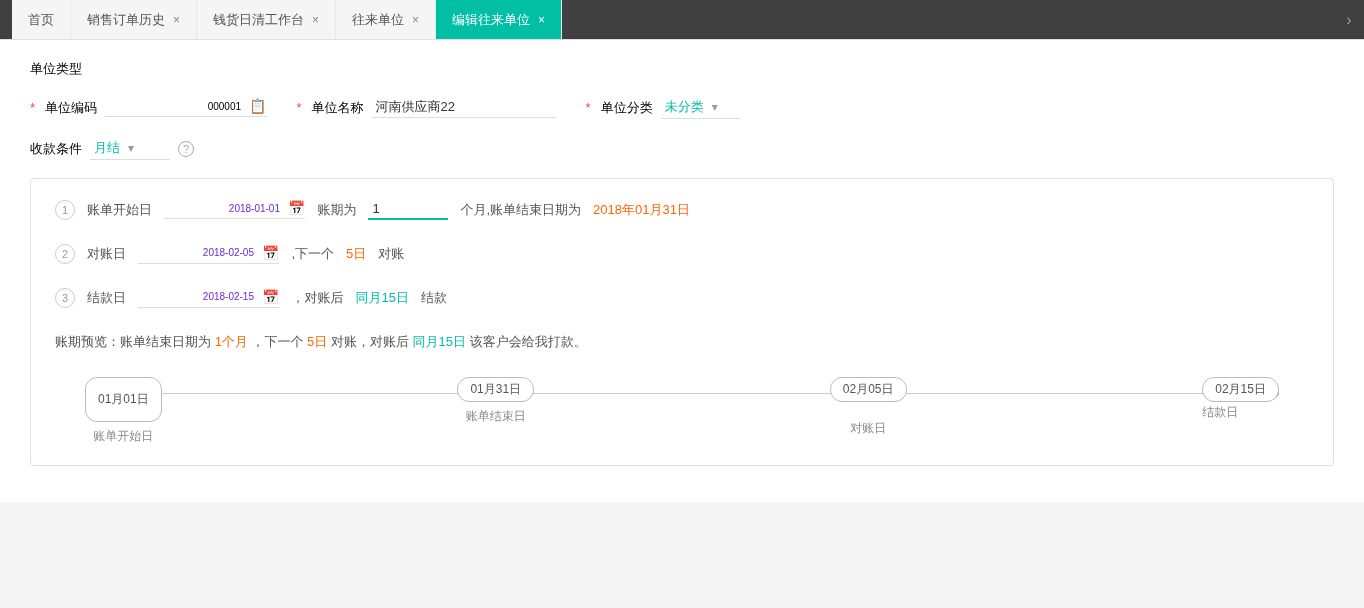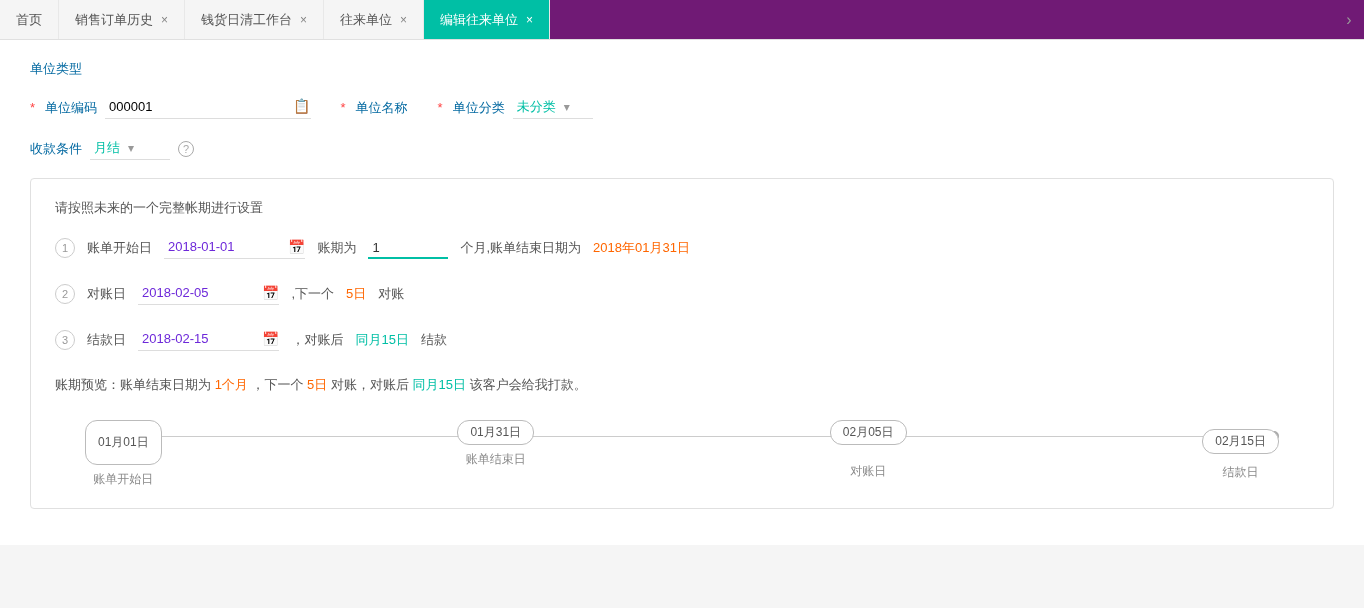--- a/index.html
+++ b/index.html
@@ -2,24 +2,24 @@
 <html><head>
   <meta charset="utf-8">
   <style>
     * { box-sizing: border-box; margin: 0; padding: 0; }
     body { font-family: "Microsoft YaHei", "PingFang SC", Arial, sans-serif; font-size: 13px; color: #333; background: #f5f5f5; }
 
     
     .tabs-bar {
       display: flex;
       align-items: center;
-      background: #701a75;
+      background: #404040;
       border-bottom: 1px solid #e0e0e0;
       height: 40px;
-      padding-left: 0;
+      padding-left: 12px;
     }
     .tab-item {
       display: flex;
       align-items: center;
       padding: 0 16px;
       height: 100%;
       font-size: 13px;
       color: #555;
       cursor: pointer;
       border-right: 1px solid #e8e8e8;
@@ -61,21 +61,21 @@
       align-items: center;
       margin-bottom: 18px;
       gap: 30px;
     }
     .form-field {
       display: flex;
       align-items: center;
       gap: 8px;
     }
     .form-label {
-      color: #0369a1;
+      color: #000000;
       white-space: nowrap;
     }
     .required-star {
       color: #f44;
       margin-right: 2px;
     }
     .radio-group {
       display: flex;
       gap: 16px;
       align-items: center;
@@ -117,24 +117,25 @@
     }
     .input-with-icon {
       display: flex;
       align-items: center;
       border-bottom: 1px solid #ddd;
       padding-bottom: 2px;
     }
     .input-with-icon input {
       border: none;
       outline: none;
-      font-size: 13px;
+      font-size: 10px;
       padding: 2px 4px;
       background: transparent;
       min-width: 120px;
+      text-align: right;
     }
     .cal-icon {
       color: #aaa;
       font-size: 14px;
       cursor: pointer;
       margin-left: 4px;
     }
     .select-field {
       display: flex;
       align-items: center;
@@ -271,20 +272,21 @@
       <span class="required-star">*</span>
       <span class="form-label">单位编码</span>
       <div class="input-with-icon">
         <input type="text" value="000001" style="">
         <span class="cal-icon">📋</span>
       </div>
     </div>
     <div class="form-field">
       <span class="required-star">*</span>
       <span class="form-label">单位名称</span>
+      <input type="text" class="form-input" style="min-width: 180px;" value="河南供应商22">
     </div>
     <div class="form-field">
       <span class="required-star">*</span>
       <span class="form-label">单位分类</span>
       <div class="select-field">
         <span>未分类</span>
         <span class="select-chevron">▾</span>
       </div>
     </div>
   </div>
@@ -294,21 +296,20 @@
       <span class="form-label">收款条件</span>
       <div class="select-field">
         <span>月结</span>
         <span class="select-chevron">▾</span>
       </div>
       <div class="help-icon">?</div>
     </div>
   </div>
 
   <div class="section-box">
-    <div class="section-title">请按照未来的一个完整帐期进行设置</div>
 
     <div class="step-row">
       <div class="step-num">1</div>
       <span class="step-label">账单开始日</span>
       <div class="input-with-icon">
         <input type="text" class="step-date-input" value="2018-01-01" style="">
         <span class="cal-icon">📅</span>
       </div>
       <span class="step-desc">账期为</span>
       <input type="text" class="step-num-input" value="1" style="">
@@ -368,21 +369,21 @@
         <div style="display:flex; flex-direction:column; align-items:center; gap:6px;">
           <div style="border:1px solid #bbb; border-radius:12px; padding:3px 12px; font-size:12px; color:#555; background:#fff; white-space:nowrap; position:relative; z-index:2;">01月31日</div>
           <span style="font-size:12px; color:#888;">账单结束日</span>
         </div>
 
         <div style="display:flex; flex-direction:column; align-items:center; gap:18px;">
           <div style="border:1px solid #bbb; border-radius:12px; padding:3px 12px; font-size:12px; color:#555; background:#fff; white-space:nowrap; position:relative; z-index:2;">02月05日</div>
           <span style="font-size:12px; color:#888;">对账日</span>
         </div>
 
-        <div style="display:flex; flex-direction:column; align-items:center; gap:10px;margin-top:9px;">
+        <div style="display:flex; flex-direction:column; gap:2px;">
           <div style="border:1px solid #bbb; border-radius:12px; padding:3px 12px; font-size:12px; color:#555; background:#fff; white-space:nowrap; position:relative; z-index:2;">02月15日</div>
           <span style="font-size:12px; color:#888;">结款日</span>
         </div>
 
       </div>
     </div>
 
   </div>
 
 </div>

